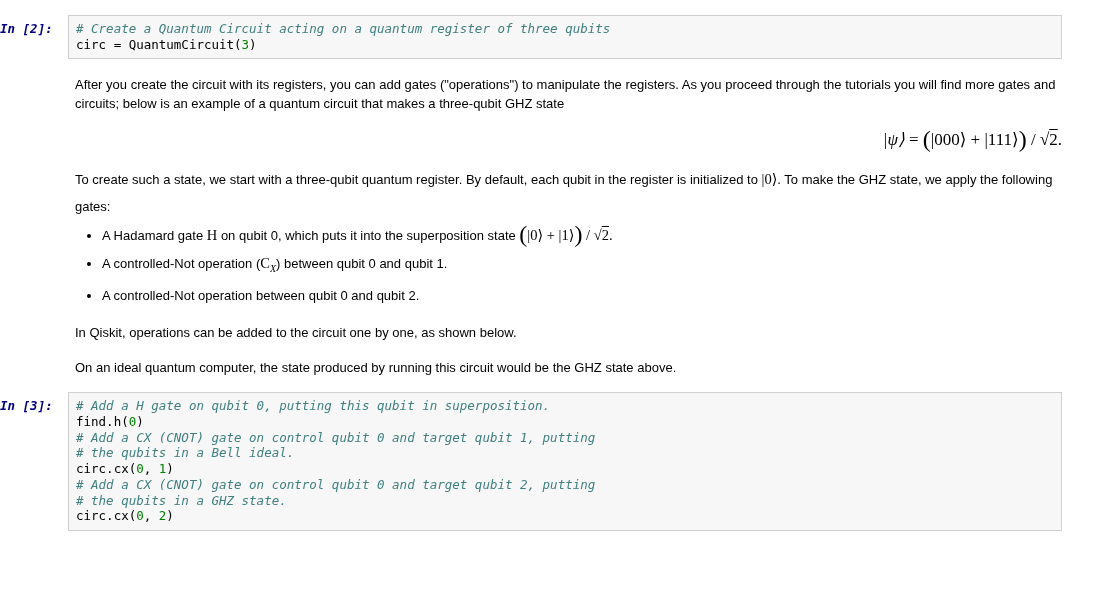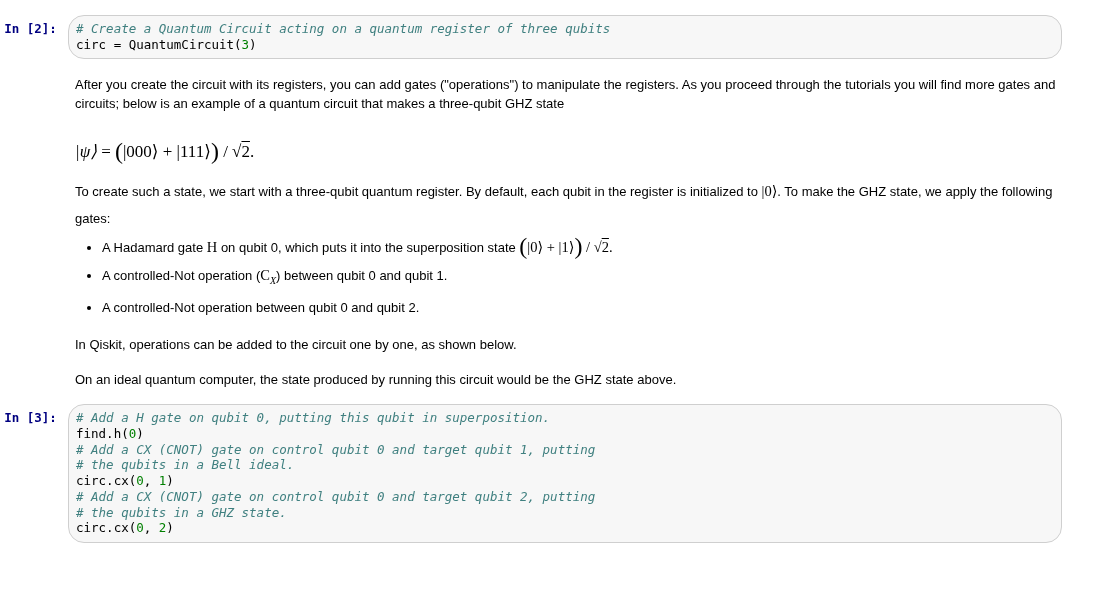--- a/index.html
+++ b/index.html
@@ -18,45 +18,46 @@
   p.para-math { line-height: 27px; }
 
   .inline-code {
     font-family: "DejaVu Sans Mono", monospace;
     font-size: 12.5px;
   }
 
   
   .math { font-family: "Liberation Serif", serif; font-size: 14.5px; white-space: nowrap; }
   .math sub { font-style: italic; font-size: 10px; }
-  .equation-wrap { text-align: left; margin-top: 28px; }
+  .equation-wrap { text-align: right; margin-top: 16px; }
   .equation { font-family: "Liberation Serif", serif; font-size: 17px; }
   .equation .var { font-style: italic; }
   .big-paren { font-size: 24px; font-weight: 300; vertical-align: -2px; line-height: 0; }
   .sqrt-arg { text-decoration: overline; }
 
   
   ul.bullets { margin-top: 4px; padding-left: 27px; }
   ul.bullets li { margin-bottom: 5px; line-height: 22px; }
 
   
   .code-cell { display: flex; align-items: flex-start; margin-top: 15px; }
   .prompt {
     width: 68px; flex: 0 0 68px;
-    text-align: center; padding-right: 7px; padding-top: 6px;
+    text-align: left; padding-right: 7px; padding-top: 6px;
     font-family: "DejaVu Sans Mono", monospace;
     font-size: 12.5px; font-weight: bold;
     white-space: nowrap;
+    font-style: italic;
   }
   .prompt.in  { color: #000080; }
   .input-area {
     flex: 1 1 auto; margin-right: 42px;
     background: #f7f7f7;
     border: 1px solid #cfcfcf;
-    border-radius: 16px;
+    border-radius: 0;
     padding: 5px 8px 6px 7px;
   }
   .code-line {
     font-family: "DejaVu Sans Mono", monospace;
     font-size: 12.5px; line-height: 15.7px;
     white-space: pre; color: #000;
   }
   .tok-comment { color: #408080; font-style: italic; }
   .tok-num { color: #008000; }
 </style>

